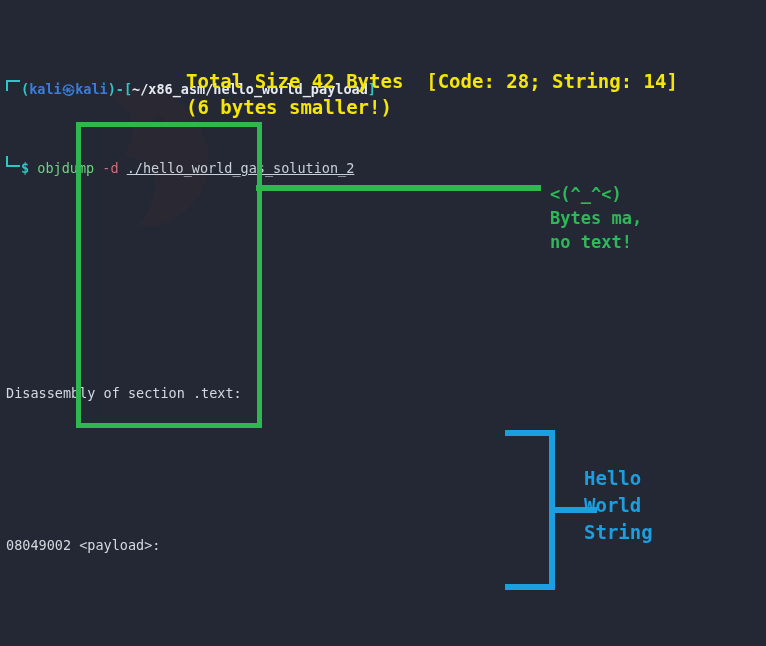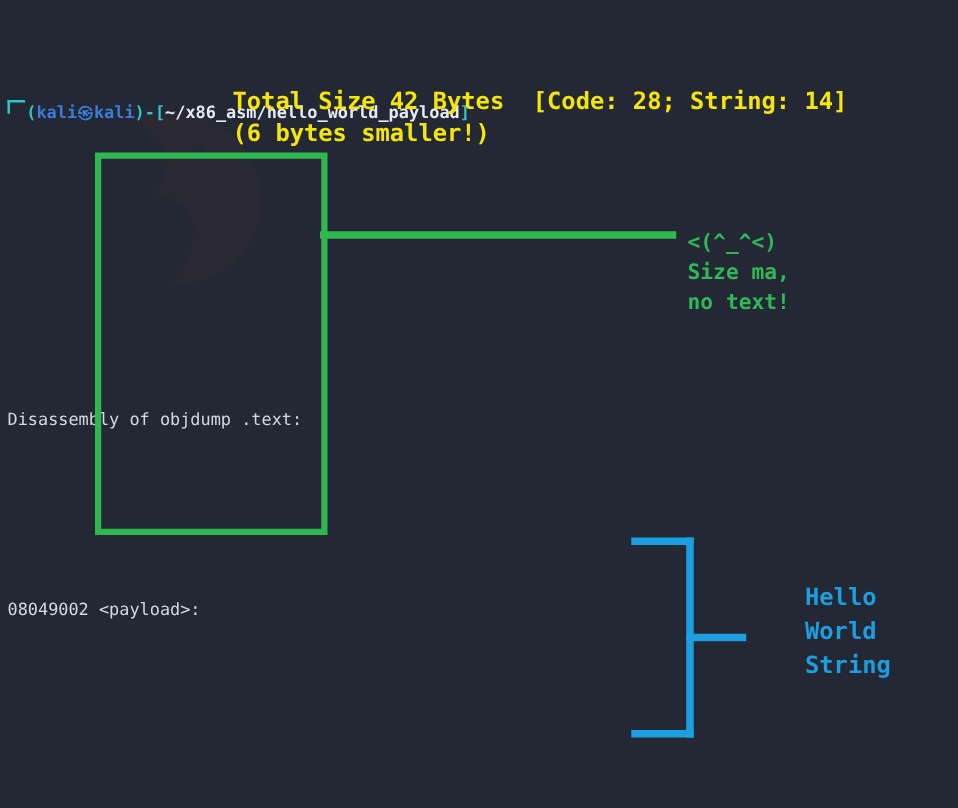--- a/index.html
+++ b/index.html
@@ -150,51 +150,52 @@
       <path d="M46 28 C56 30 64 38 66 48 C60 44 52 42 46 44 Z" fill="#8a2a30"></path>
       <circle cx="44" cy="26" r="3" fill="#232834"></circle>
     </svg>
   </div>
 
   <div class="term">
 
     
     <div class="row"><span class="pcorner-top"></span><span class="c-teal">(</span><span class="c-blue">kali㉿kali</span><span class="c-teal">)-[</span><span class="c-white">~/x86_asm/hello_world_payload</span><span class="c-teal">]</span></div>
 
+    <div class="row"><span class="pcorner-bot"></span><span class="c-teal c-bold">$</span> <span class="c-green">objdump</span> <span class="c-red">-d</span> <span class="c-fg uline">./hello_world_gas_solution_2</span></div>
 
     <div class="row"> </div>
 
 
     <div class="row"> </div>
-    <div class="row">Disassembly of objdump .text:</div>
+    <div class="row">Disassembly of section .text:</div>
     <div class="row"> </div>
 
     <div id="disasm"><div class="row"> </div><div class="row">08049002 &lt;payload&gt;:</div></div>
 
     
     
 
     
 
   </div>
 
   <div class="anno note-yellow" style="left:186px; top:68px;"><span>Total Size 42 Bytes  [Code: 28; String: 14]</span>
 <span>(6 bytes smaller!)</span></div>
 
   <div id="green-box"></div>
   <div id="green-line"></div>
 
   <div class="anno note-green" style="left:550px; top:182px;"><span>&lt;(^_^&lt;)</span>
-<span>Size ma,</span>
+<span>Bytes ma,</span>
 <span>no text!</span></div>
 
   <div id="blue-brace">
     <div class="arm-top"></div>
     <div class="spine"></div>
     <div class="arm-bot"></div>
     <div class="arm-mid"></div>
   </div>
 
-  <div class="anno note-blue" style="left:644px; top:465px;"><span>Hello</span>
+  <div class="anno note-blue" style="left:584px; top:465px;"><span>Hello</span>
 <span>World</span>
 <span>String</span></div>
 
 </div>
 
 </body></html>

